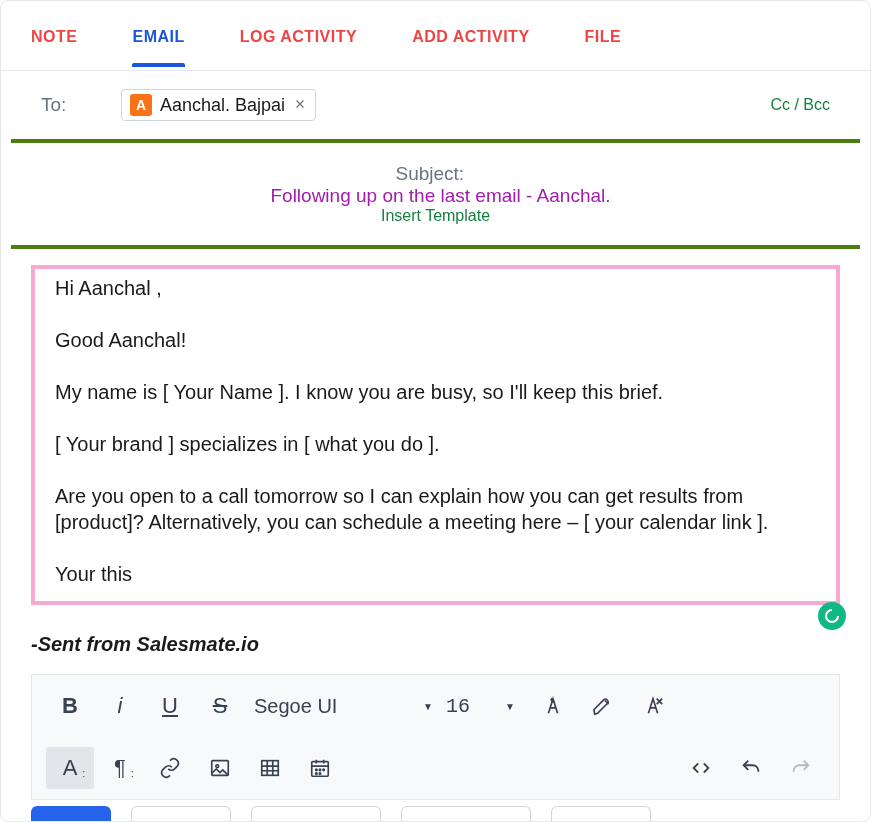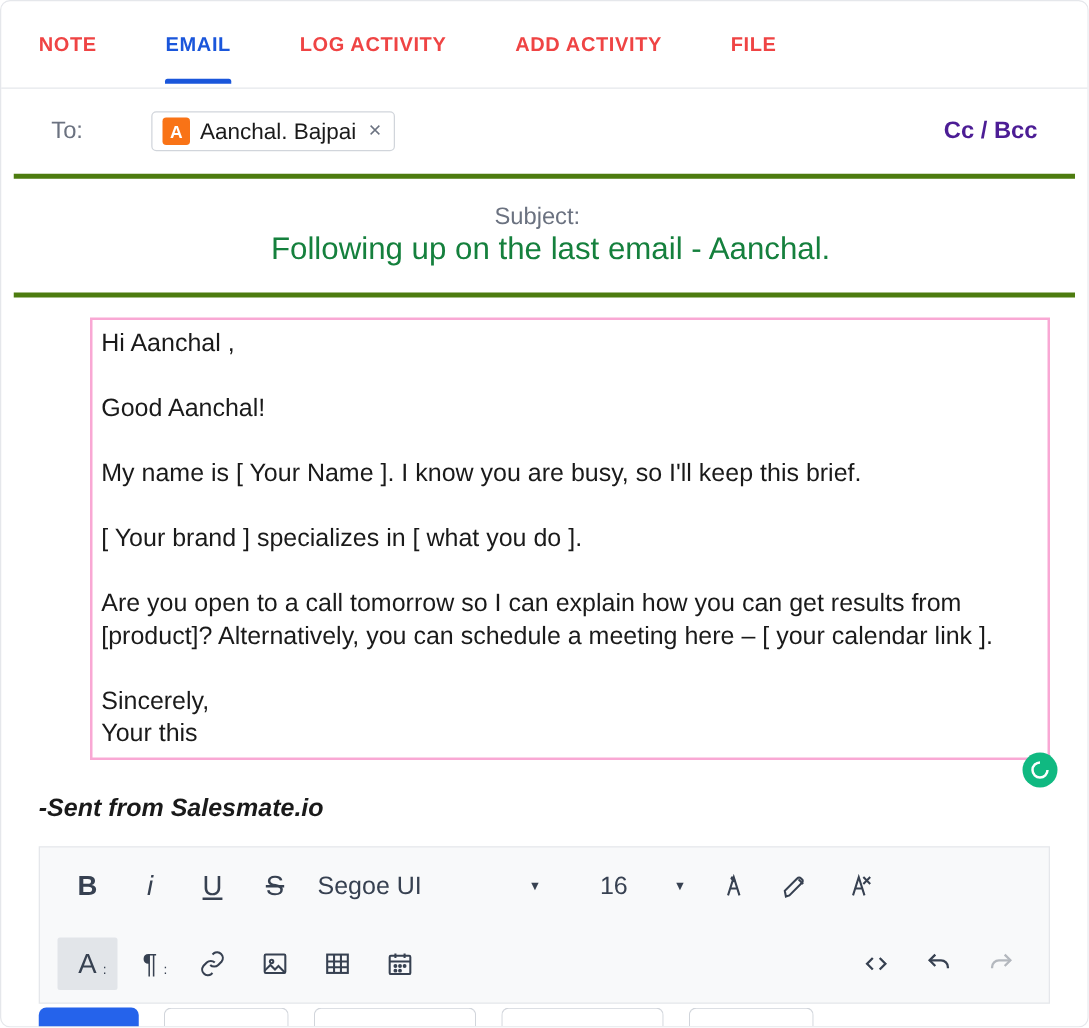--- a/index.html
+++ b/index.html
@@ -85,41 +85,40 @@
     align-items: center;
     justify-content: center;
   }
   .chip-x {
     color: #6b7280;
     font-size: 18px;
     cursor: pointer;
   }
   .spacer { flex: 1; }
   .link {
-    color: #4c1d95;
+    color: #15803d;
+    font-size: 16px;
+    font-weight: 400;
+    cursor: pointer;
+  }
+  .subject-text {
     font-size: 19px;
-    font-weight: 700;
-    cursor: pointer;
-  }
-  .subject-text {
-    font-size: 25px;
-    color: #15803d;
+    color: #a21caf;
   }
 
   
   .editor-wrap {
     padding: 16px 30px 0 30px;
   }
   .editor {
-    border: 2px solid #f9a8d4;
-    padding: 6px 7px;
+    border: 4px solid #f9a8d4;
+    padding: 6px 20px;
     font-size: 20px;
     line-height: 1.3;
     min-height: 340px;
-    margin-left: 41px;
   }
   .editor p { margin: 0; }
   .signature {
     font-weight: 700;
     font-style: italic;
     font-size: 20px;
     margin: 28px 0 0 0;
   }
 
   
@@ -231,50 +230,50 @@
       </span>
     </span>
     <span class="spacer"></span>
     <span class="link">Cc / Bcc</span>
   </div>
 
   <div class="row" style="padding-top:20px;padding-bottom:20px;flex-direction:column;">
     <span class="label">Subject:</span>
     <span class="subject-text" style="margin-left:10px;">Following up on the last email - Aanchal.</span>
     <span class="spacer"></span>
+    <span class="link">Insert Template</span>
   </div>
 
   <div class="editor-wrap">
     <div class="editor">
       <p>Hi  Aanchal ,</p>
       <p>&nbsp;</p>
       <p>Good Aanchal!</p>
       <p>&nbsp;</p>
       <p>My name is [ Your Name ]. I know you are busy, so I'll keep this brief.</p>
       <p>&nbsp;</p>
       <p>[ Your brand ] specializes in [ what you do ].</p>
       <p>&nbsp;</p>
       <p>Are you open to a call tomorrow so I can explain how you can get results from [product]? Alternatively, you can schedule a meeting here – [ your calendar link ].</p>
       <p>&nbsp;</p>
-      <p>Sincerely,</p>
       <p>Your this</p>
     </div>
     <div class="signature">-Sent from Salesmate.io</div>
 
     <div class="toolbar">
       <div class="toolbar-row">
         <span class="tool" style="font-weight:700;">B</span>
         <span class="tool" style="font-style:italic;">i</span>
         <span class="tool" style="text-decoration:underline;">U</span>
         <span class="tool" style="text-decoration:line-through;">S</span>
         <span class="font-select">
           <span>Segoe UI</span>
         </span>
         <span class="caret">▼</span>
-        <span class="size-select" style="margin-left:37px;">
+        <span class="size-select" style="margin-left:3px;font-family:Liberation Mono, monospace;">
           <span>16</span>
         </span>
         <span class="caret">▼</span>
         <span class="tool" style="margin-left:12px;">
           <svg width="22" height="22" viewBox="0 0 24 24" fill="none" stroke="#374151" stroke-width="1.8">
             <path d="M7 20 L12 4 L17 20 M9 14 H15"></path>
             <path d="M17 20 a3 3 0 1 0 3 -3 c0 -2 -3 -5 -3 -5 s-3 3 -3 5" fill="#374151" stroke="none" transform="translate(2,-3) scale(0.5)"></path>
           </svg>
         </span>
         <span class="tool">

